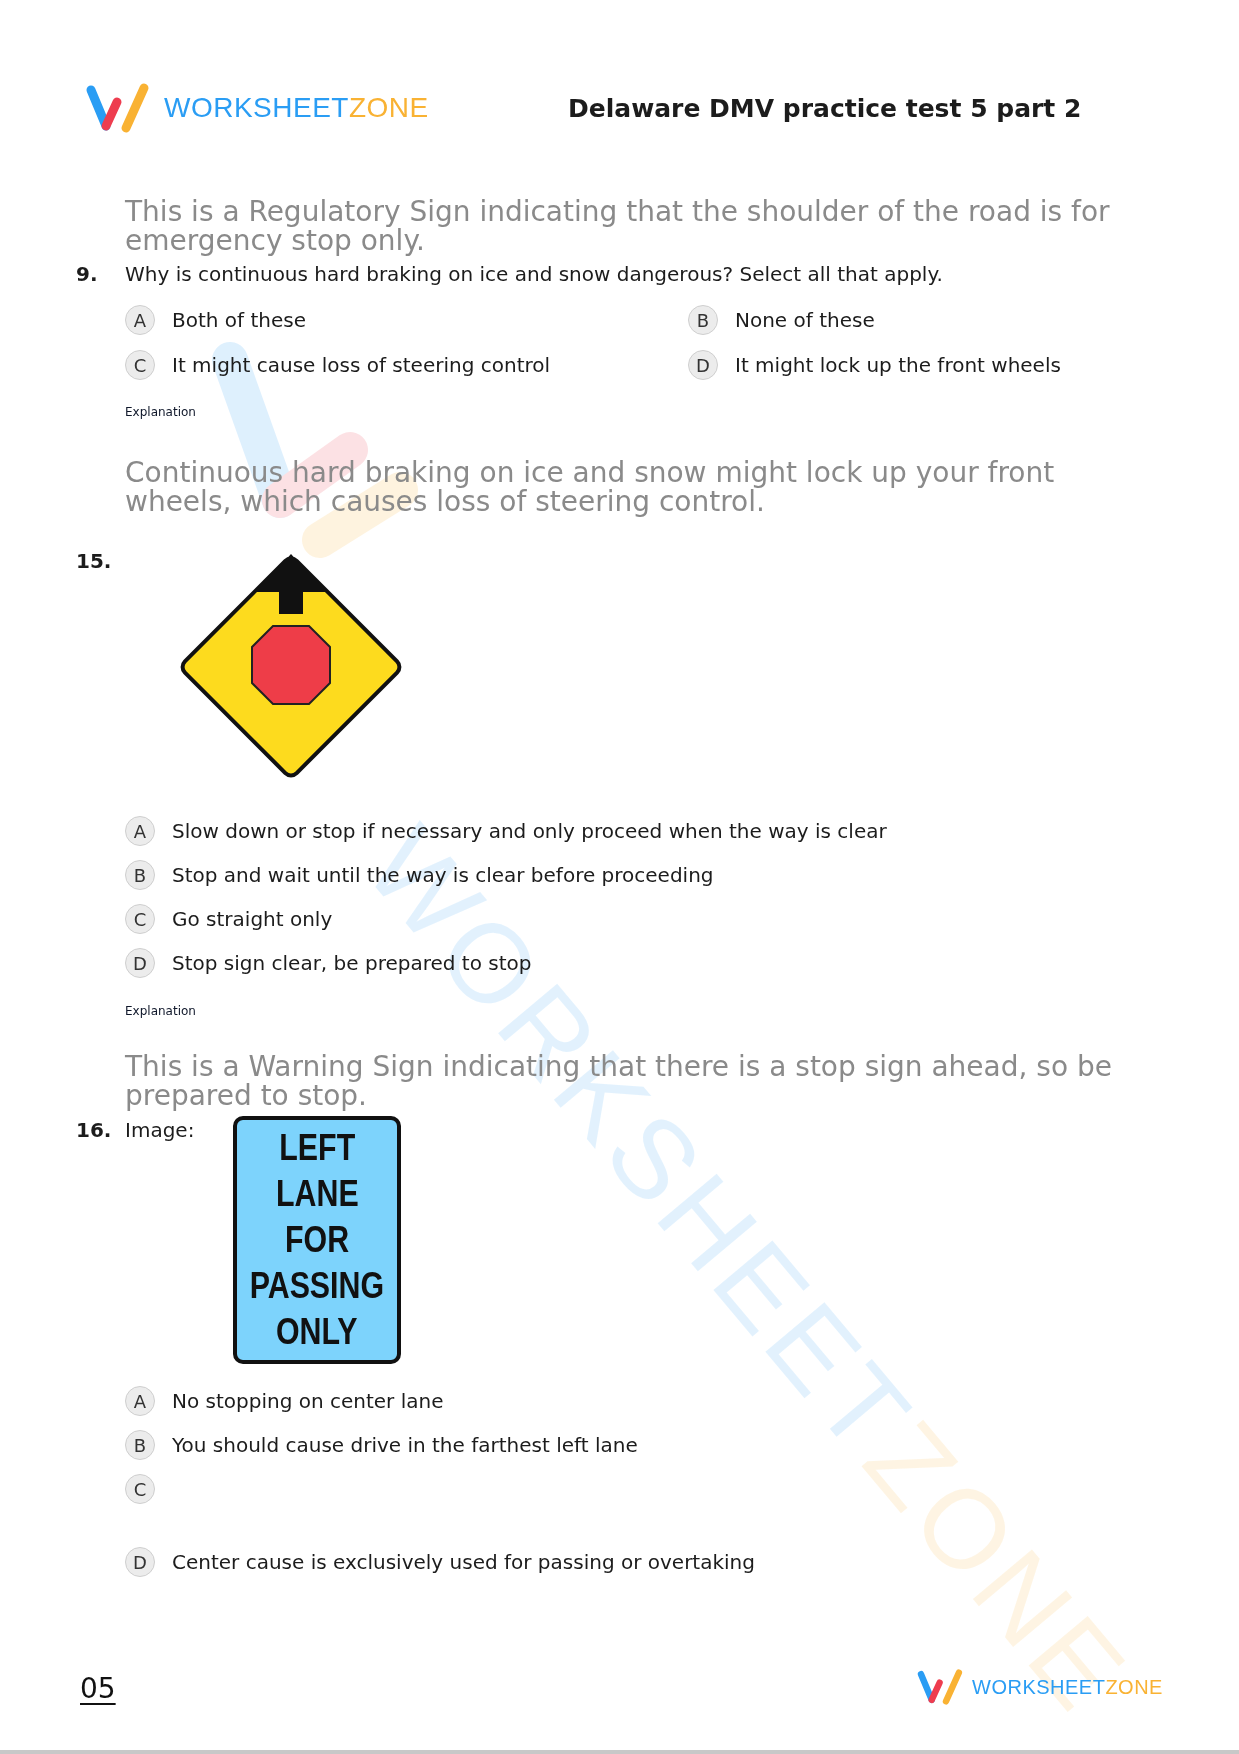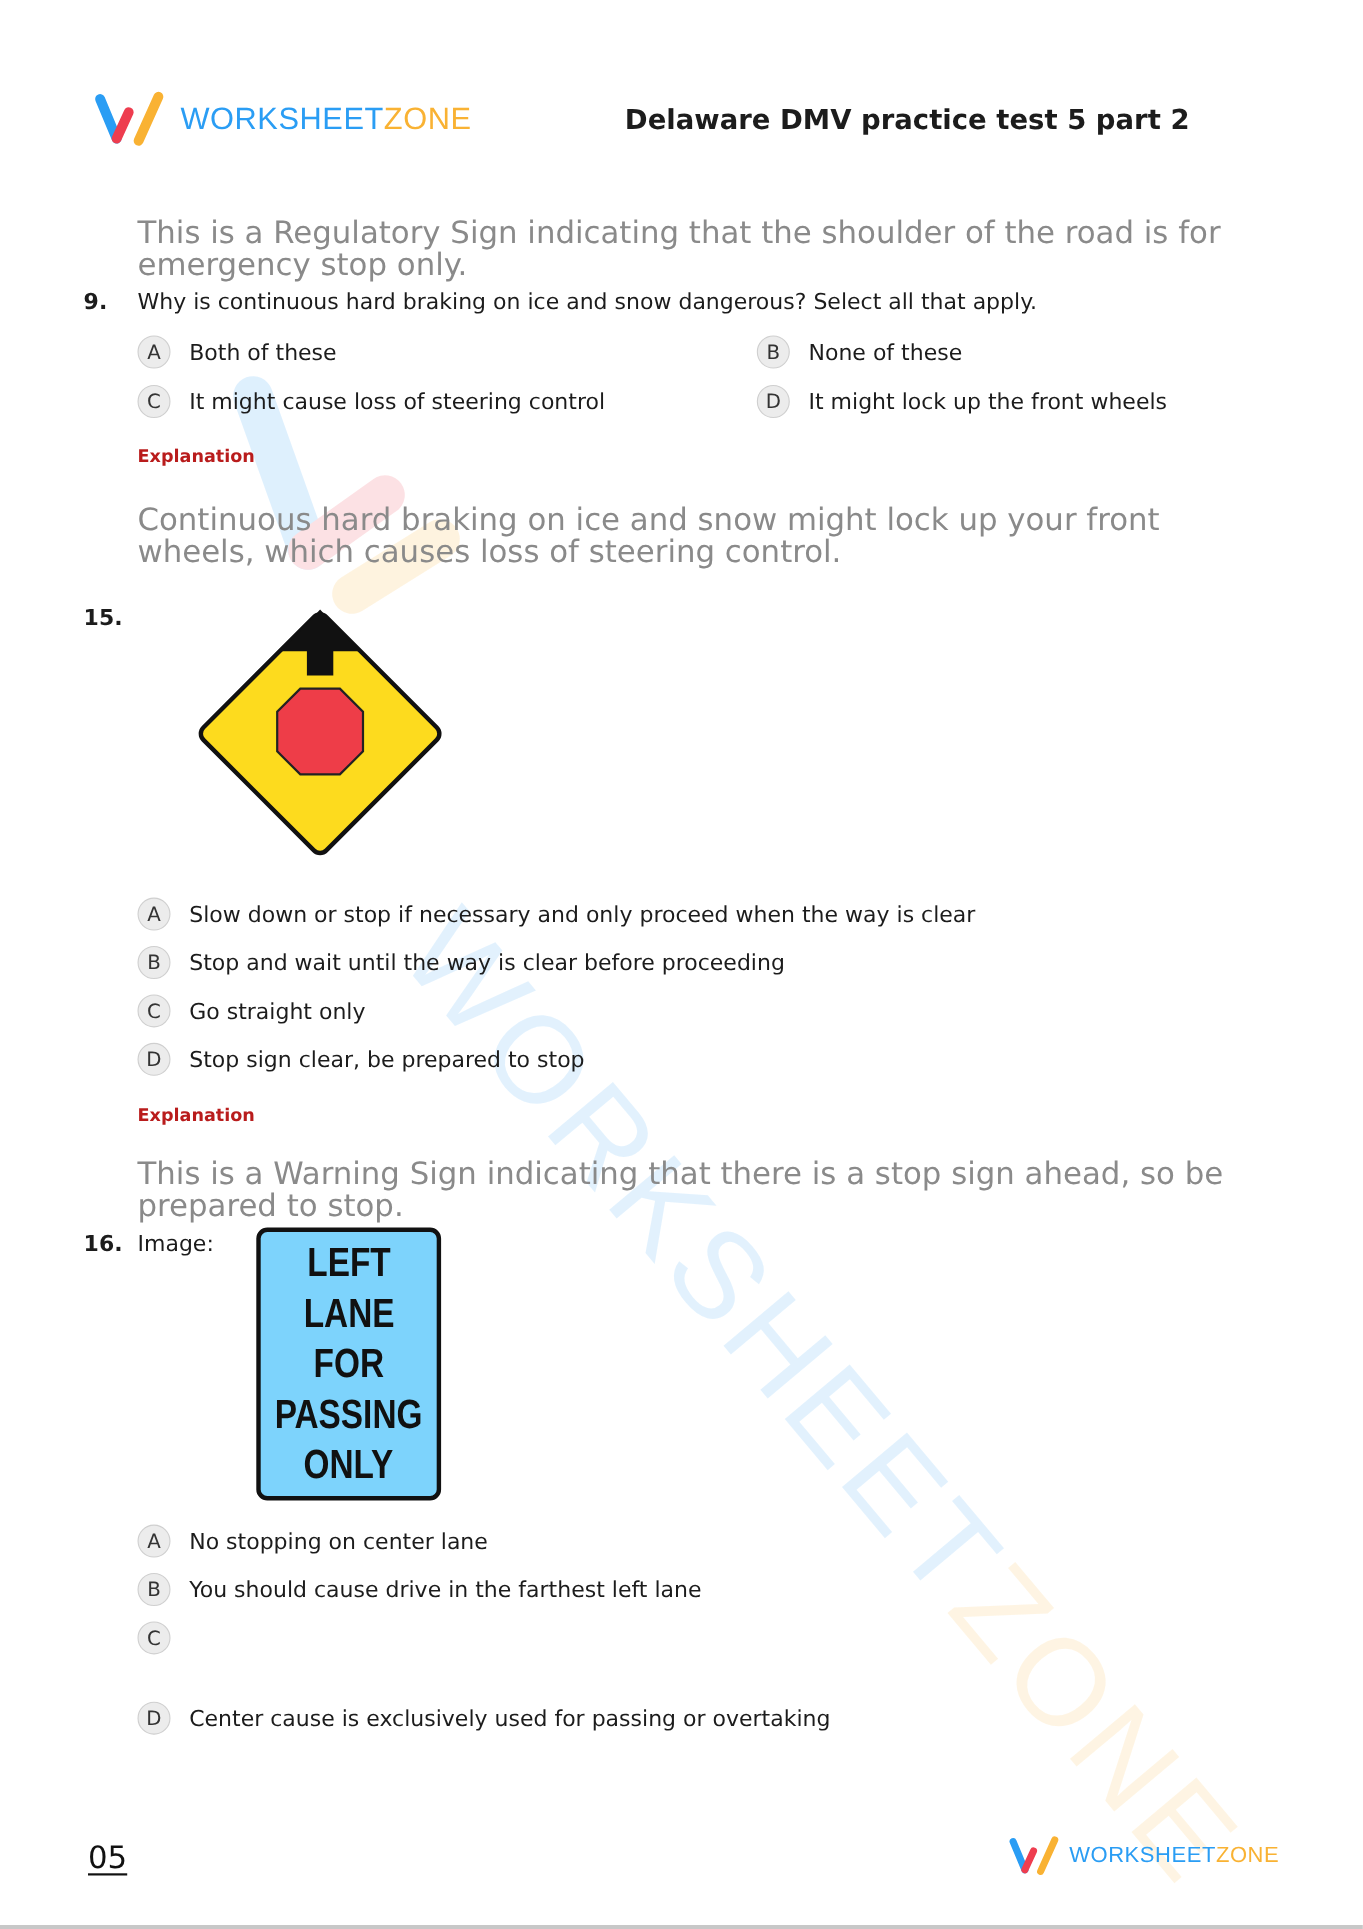--- a/index.html
+++ b/index.html
@@ -11,21 +11,21 @@
   .logo-text .w1 { color:#2a9df4; }
   .logo-text .w2 { color:#f9b233; }
   .doc-title { font-family:"DejaVu Sans", sans-serif; font-weight:bold; font-size:25px; color:#1c1c1c; white-space:nowrap; }
   .gray { color:#8a8a8a; font-size:28px; line-height:29px; }
   .qnum { font-weight:bold; font-size:20px; color:#1c1c1c; }
   .qtext { font-size:20px; color:#1c1c1c; }
   .opt { display:flex; align-items:center; font-size:20px; color:#1c1c1c; }
   .badge { width:30px; height:30px; border-radius:50%; background:#ececec; border:1px solid #cfcfcf;
            box-sizing:border-box; display:flex; align-items:center; justify-content:center;
            font-size:18px; color:#333; margin-right:17px; flex:0 0 auto; }
-  .expl-h { font-weight:bold; font-size:16px; color:#b91c1c; }
+  .expl-h { font-weight:normal; font-size:12px; color:#0f172a; }
   .watermark { position:absolute; left:390px; top:780px; font-family:"Liberation Sans", sans-serif;
                font-size:112px; letter-spacing:6px; transform:rotate(50deg); transform-origin:left center;
                opacity:0.13; white-space:nowrap; pointer-events:none; }
   .watermark .w1 { color:#2a9df4; }
   .watermark .w2 { color:#f9b233; }
   .sign16 { border:4px solid #111; border-radius:10px; background:#7dd3fc; box-sizing:border-box;
             display:flex; flex-direction:column; align-items:center; justify-content:center;
             font-family:"Liberation Sans", sans-serif; font-weight:bold; color:#111; }
   .sign16 div { font-size:37px; line-height:46px; transform:scaleX(0.82); }
   .page-num { font-weight:normal; font-size:28px; color:#111; text-decoration:underline; text-underline-offset:5px; }

